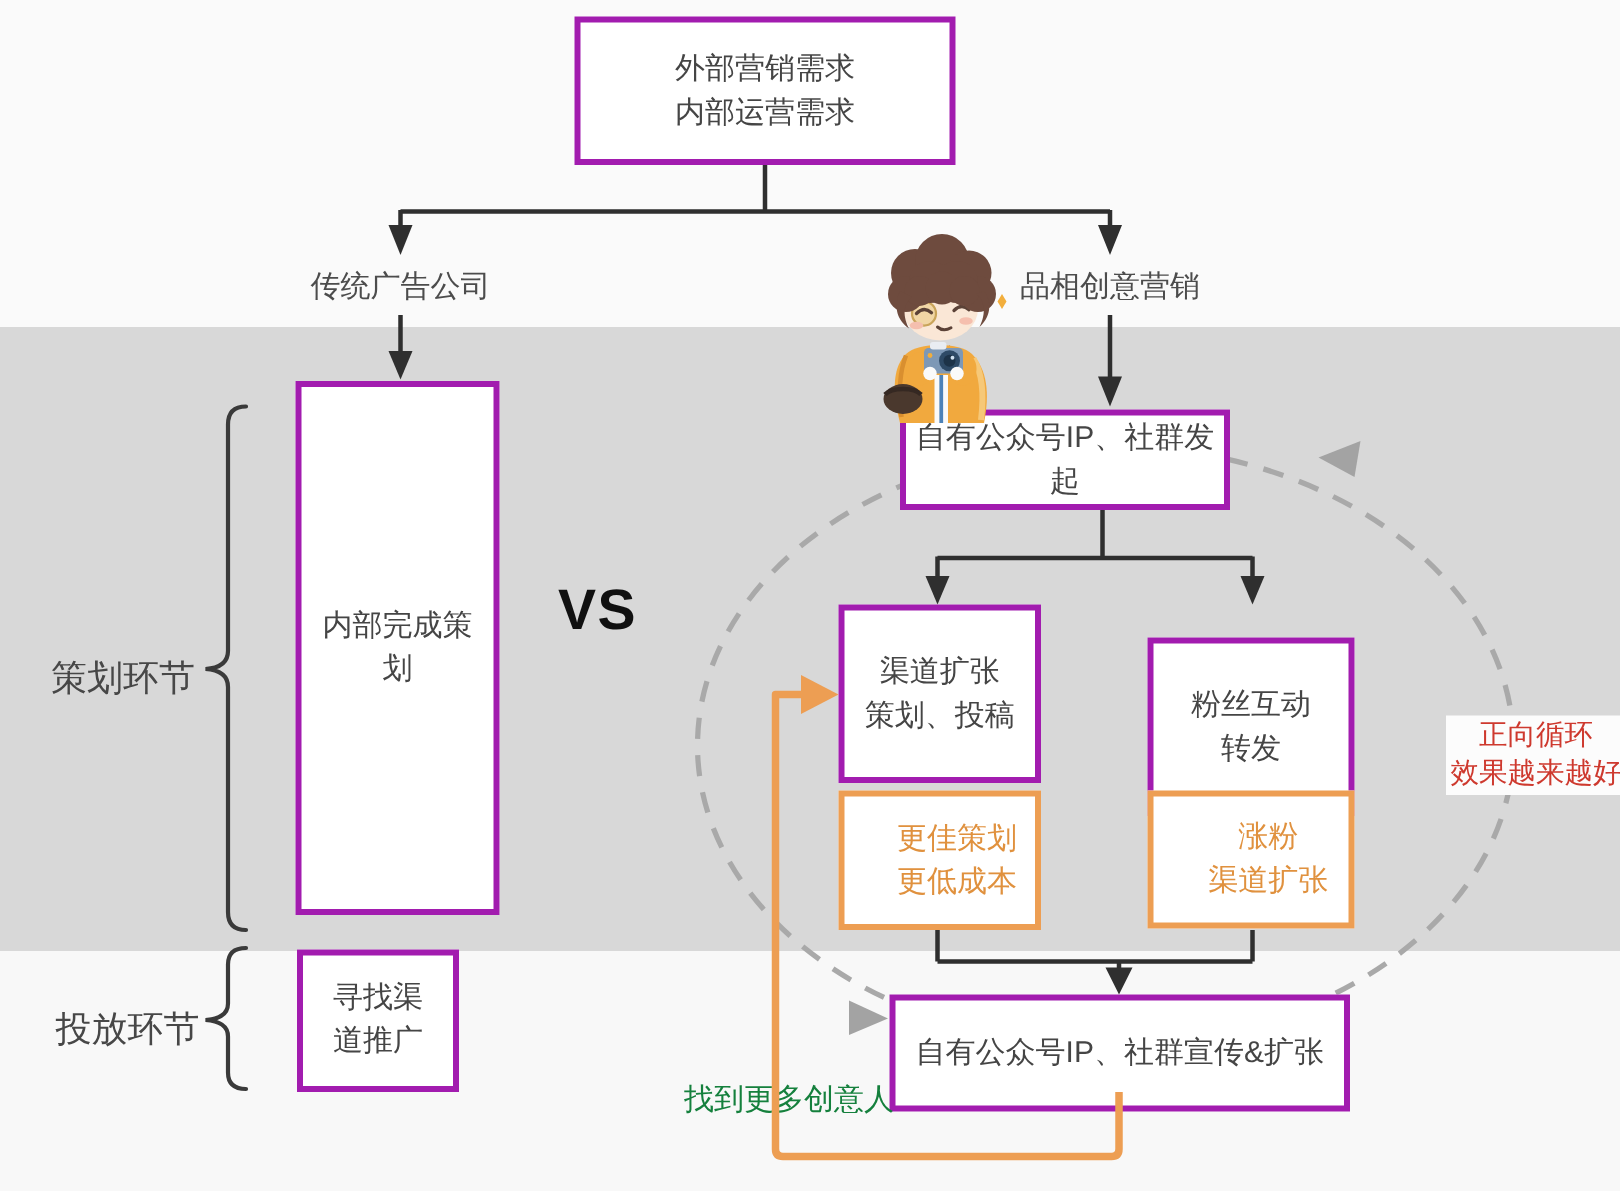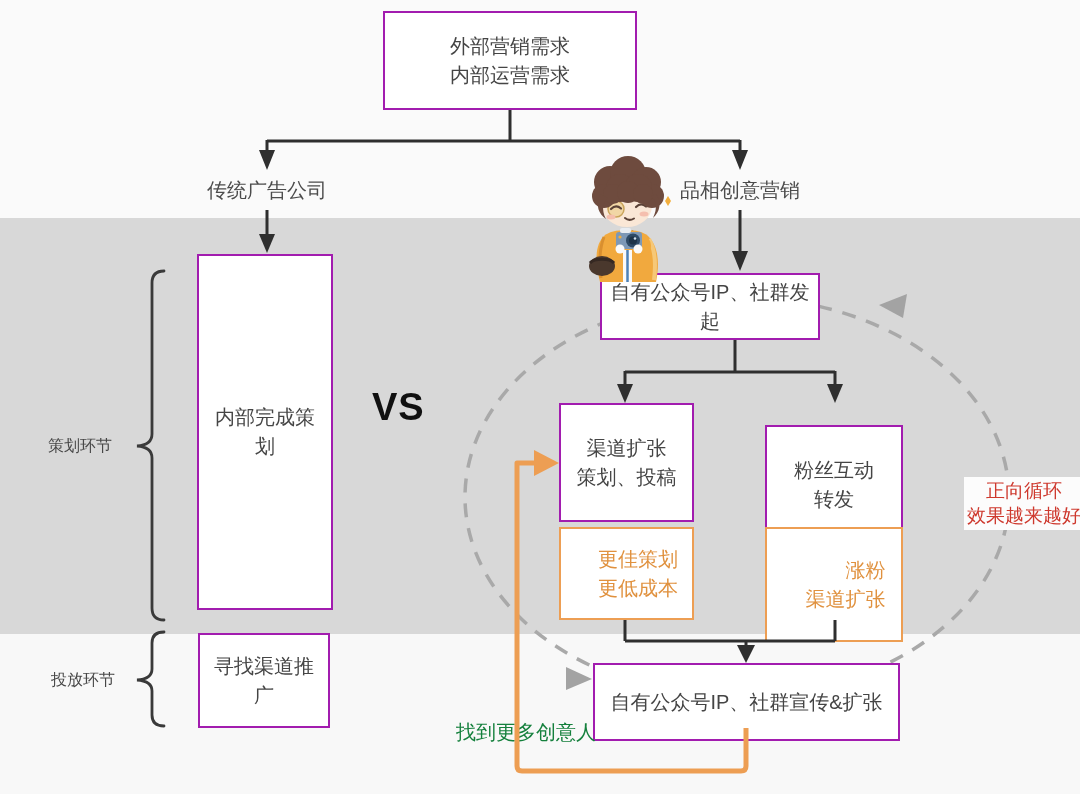--- a/index.html
+++ b/index.html
@@ -7,32 +7,32 @@
     position:relative;width:1080px;height:794px;overflow:hidden;
     font-family:"Liberation Sans","DejaVu Sans",sans-serif;
     color:#434343;
   }
   .band{position:absolute;left:0;width:1080px;}
   .band-top{top:0;height:218px;background:#FAFAFA;}
   .band-mid{top:218px;height:416px;background:#D8D8D8;}
   .band-bottom{top:634px;height:160px;background:#F8F8F8;}
   .layer{position:absolute;left:0;top:0;pointer-events:none;}
   .box{
-    position:absolute;background:#FFFFFF;border:2px solid #a21caf;
+    position:absolute;background:#FFFFFF;border:4px solid #a21caf;
     display:flex;align-items:center;justify-content:center;text-align:center;
     box-sizing:border-box;font-size:20px;line-height:1.45;color:#454545;
     white-space:pre-line;
   }
   .box.orange{border-color:#ED9E53;color:#E0913E;font-weight:400;padding-left:23px;}
   .flowlabel{
     position:absolute;text-align:center;font-size:20px;color:#4C4C4C;
     white-space:pre-line;
   }
   .bracelabel{
-    position:absolute;text-align:center;font-size:16px;color:#474747;
+    position:absolute;text-align:right;font-size:24px;color:#474747;
     white-space:pre-line;
   }
   .vs{
     position:absolute;font-size:38px;font-weight:800;color:#101010;
     letter-spacing:1px;
   }
   .note-red{
     position:absolute;color:#15803d;font-size:20px;white-space:pre-line;
   }
   .loop-note{
@@ -51,34 +51,34 @@
 
   <svg class="layer" width="1080" height="794">
     <ellipse cx="737" cy="497" rx="272" ry="200" fill="none" stroke="#A9A9A9" stroke-width="3.5" stroke-dasharray="14 11"></ellipse>
   </svg>
 
   <div class="box" style="left:383px;top:11px;width:254px;height:99px;">外部营销需求
 内部运营需求</div>
 
   <div class="box" style="left:197px;top:254px;width:136px;height:356px;padding:0 14px;">内部完成策划</div>
 
-  <div class="box" style="left:198px;top:633px;width:132px;height:95px;padding:4px 14px;">寻找渠道推广</div>
+  <div class="box" style="left:198px;top:633px;width:108px;height:95px;padding:4px 14px;font-family:Liberation Mono, monospace;">寻找渠道推广</div>
 
   <div class="box" style="left:600px;top:273px;width:220px;height:67px;">自有公众号IP、社群发起</div>
 
   <div class="box" style="left:559px;top:403px;width:135px;height:119px;">渠道扩张
 策划、投稿</div>
 
   <div class="box" style="left:765px;top:425px;width:138px;height:119px;">粉丝互动
 转发</div>
 
   <div class="box orange" style="left:559px;top:527px;width:135px;height:93px;">更佳策划
 更低成本</div>
 
-  <div class="box orange" style="left:765px;top:527px;width:138px;height:115px;text-align:right;">涨粉
+  <div class="box orange" style="left:765px;top:527px;width:138px;height:92px;">涨粉
 渠道扩张</div>
 
   <div class="box" style="left:593px;top:663px;width:307px;height:78px;">自有公众号IP、社群宣传&amp;扩张</div>
 
   <div class="flowlabel" style="left:167px;top:177px;width:200px;">传统广告公司</div>
   <div class="flowlabel" style="left:640px;top:177px;width:200px;">品相创意营销</div>
 
   <div class="bracelabel" style="left:30px;top:436px;width:100px;">策划环节</div>
   <div class="bracelabel" style="left:33px;top:670px;width:100px;">投放环节</div>
 

